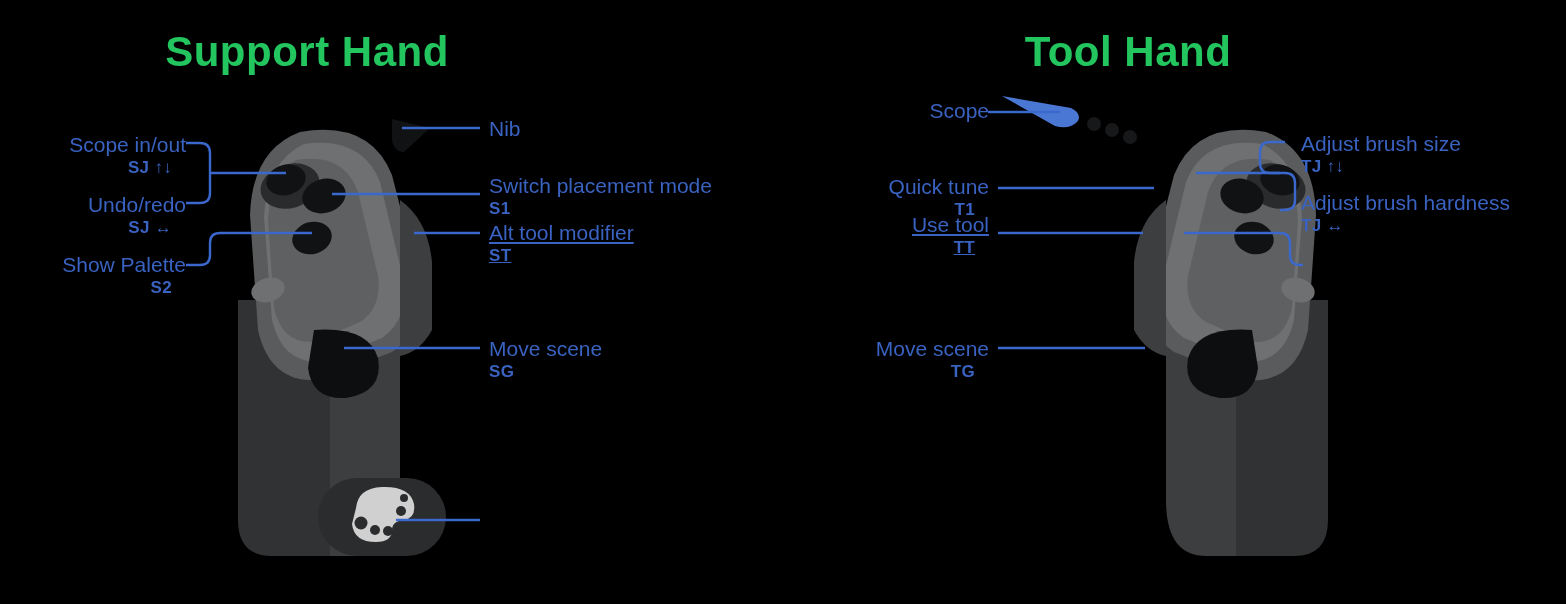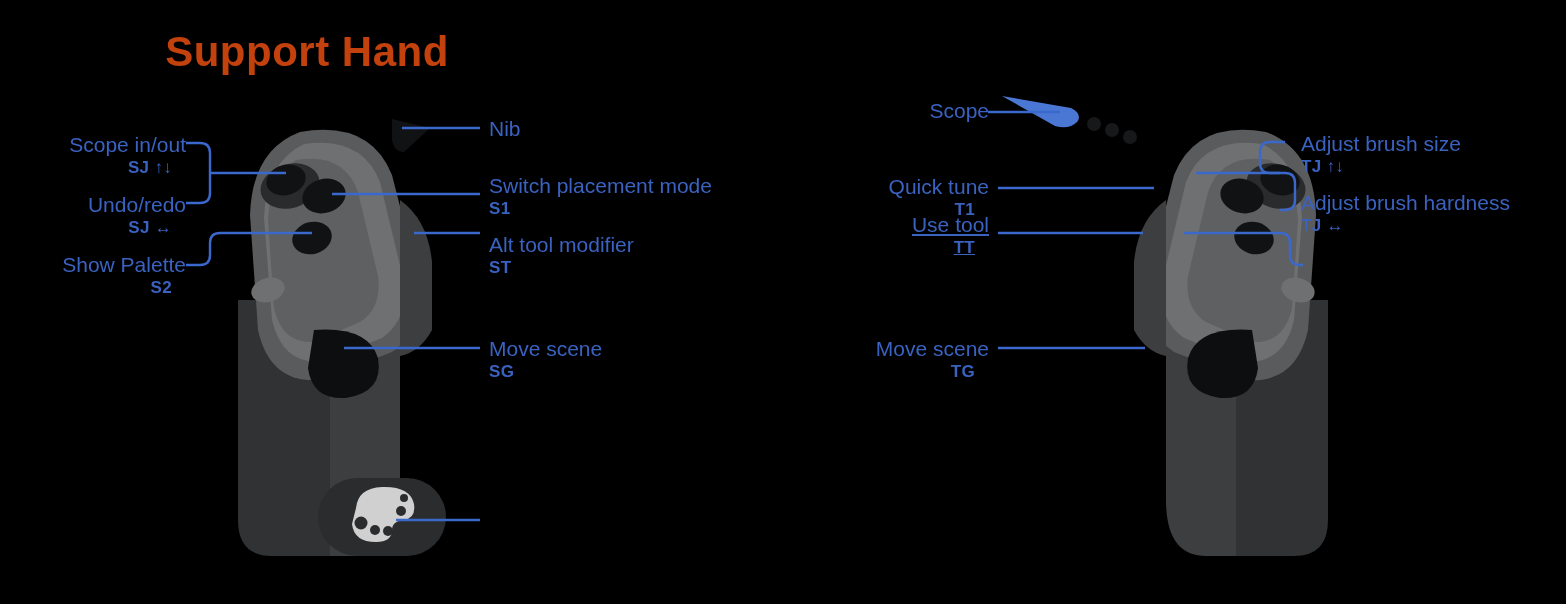--- a/index.html
+++ b/index.html
@@ -5,21 +5,21 @@
   html,body{margin:0;padding:0;background:#000;}
   body{width:1566px;height:604px;overflow:hidden;
        font-family:"Liberation Sans",sans-serif;}
   #stage{position:relative;width:1566px;height:604px;background:#000;}
 
   .panel{position:absolute;top:0;height:604px;width:783px;}
   #panel-support{left:0;}
   #panel-tool{left:783px;}
 
   .panel-title{position:absolute;font-size:42px;font-weight:700;
-      color:#c2410c;letter-spacing:.5px;white-space:nowrap;
+      color:#22c55e;letter-spacing:.5px;white-space:nowrap;
       transform:translateX(-50%);top:28px;}
 
   .svgwrap{position:absolute;left:0;top:0;width:783px;height:604px;}
 
   .lbl{position:absolute;color:#3a62c0;white-space:nowrap;line-height:1;}
   .lbl .main{font-size:21px;font-weight:400;display:block;}
   .lbl .sub{font-size:17px;font-weight:700;display:block;margin-top:4px;
       letter-spacing:.3px;}
   .lbl.right{text-align:left;}
   .lbl.left{text-align:right;}
@@ -116,34 +116,35 @@
     <div class="lbl right" style="left:489px;top:118px;">
       <span class="main">Nib</span>
       <span class="sub"></span>
     </div>
 
     <div class="lbl right" style="left:489px;top:175px;">
       <span class="main">Switch placement mode</span>
       <span class="sub">S1</span>
     </div>
 
-    <div class="lbl right" style="left:489px;top:234px;">
+    <div class="lbl right" style="left:489px;top:222px;text-decoration:underline;">
       <span class="main">Alt tool modifier</span>
       <span class="sub">ST</span>
     </div>
 
     <div class="lbl right" style="left:489px;top:338px;">
       <span class="main">Move scene</span>
       <span class="sub">SG</span>
     </div>
 
   </div>
 
   <div class="panel" id="panel-tool">
 
+    <div class="panel-title" style="left:345px;">Tool Hand</div>
 
     <svg class="svgwrap" viewBox="0 0 783 604">
 
       <g transform="translate(783,0) scale(-1,1)">
         <path d="M238 300 L238 520 Q238 556 272 556 L330 556 L330 300 Z" fill="#313233"></path>
         <path d="M330 260 L400 260 L400 500 Q400 556 360 556 L330 556 Z" fill="#3d3e40"></path>
         <path d="M300 132 Q370 120 392 175 L420 285 Q424 330 392 352
                  L320 380 Q270 384 258 330 L250 215 Q252 150 300 132 Z" fill="#5a5b5d"></path>
         <path d="M304 144 Q362 136 380 182 L404 282 Q408 320 382 338
                  L322 362 Q282 364 272 320 L264 218 Q266 162 304 144 Z" fill="#6f7072"></path>

